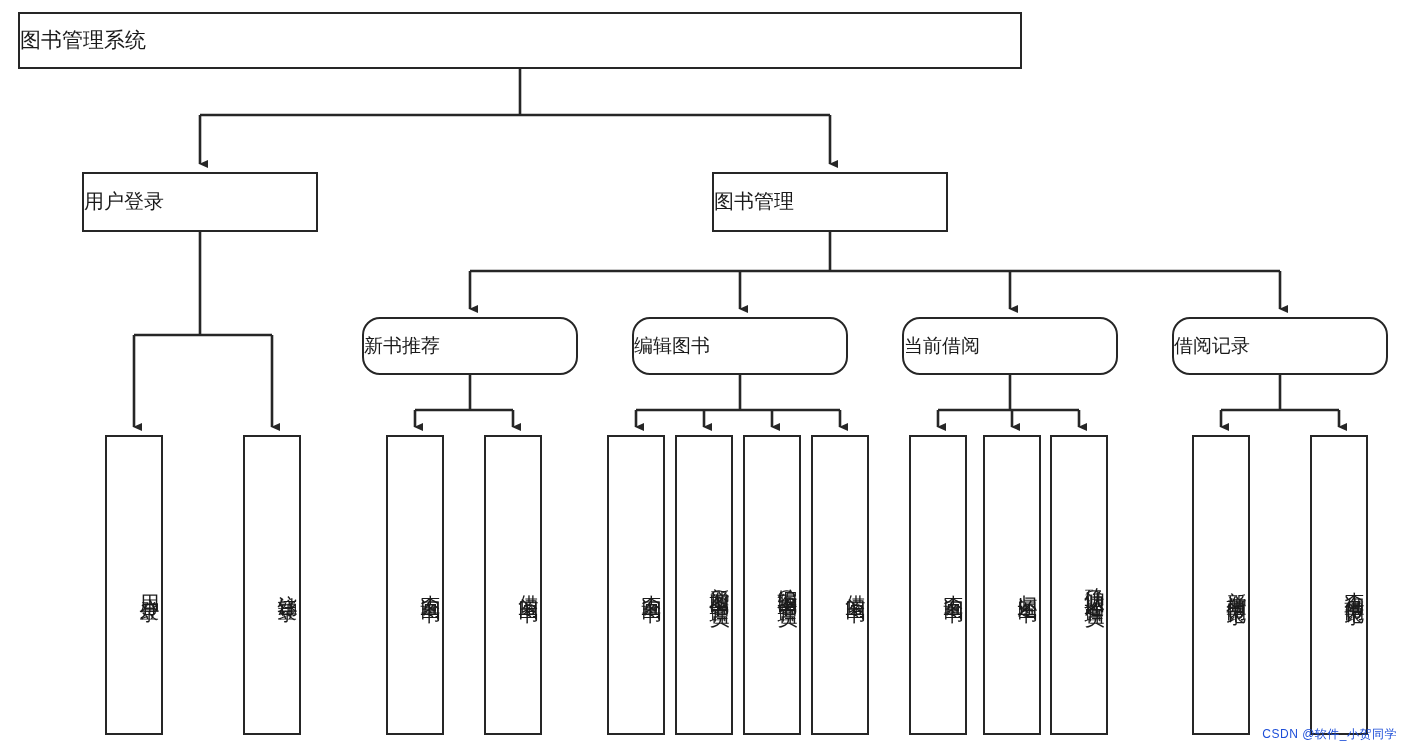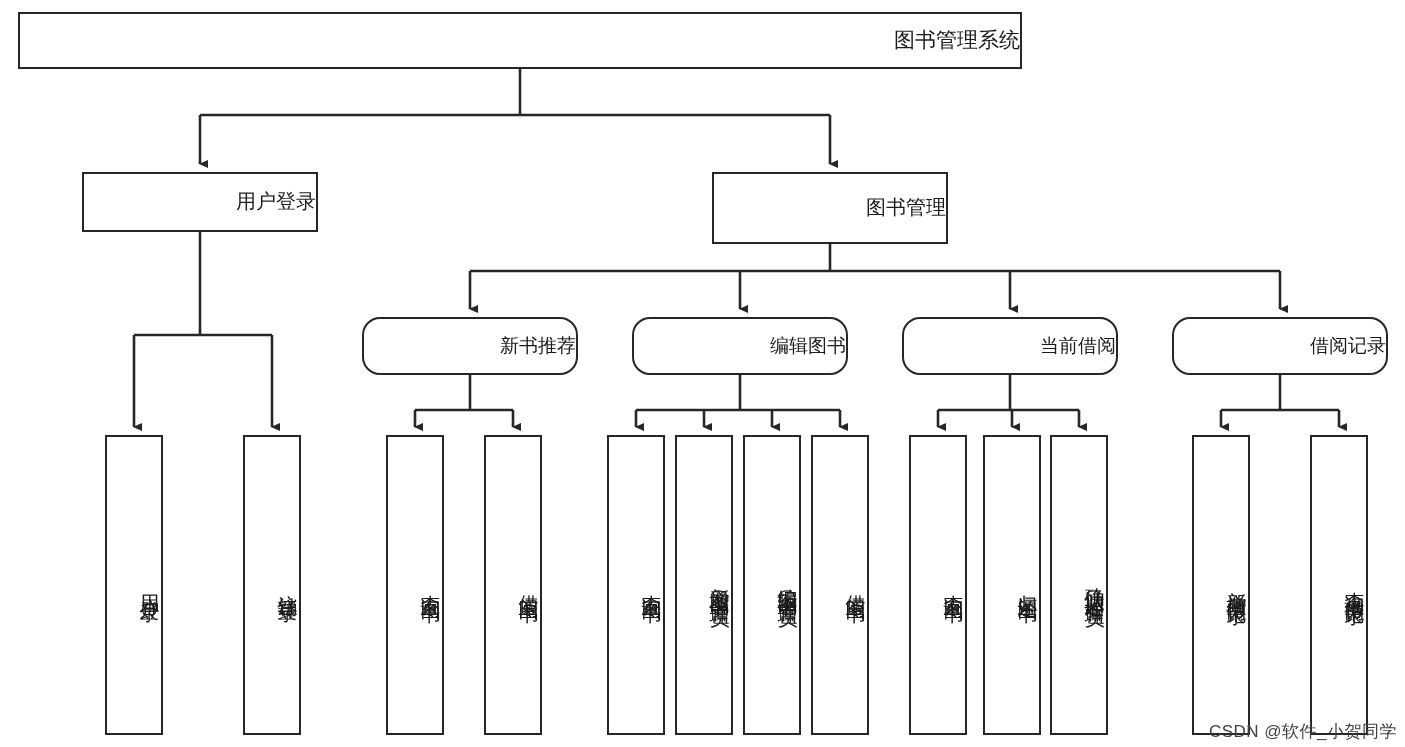--- a/index.html
+++ b/index.html
@@ -25,21 +25,21 @@
     width: 1405px;
     height: 747px;
   }
   .node-box {
     position: absolute;
     box-sizing: border-box;
     background: #ffffff;
     border: 2px solid #262626;
     display: flex;
     align-items: center;
-    justify-content: flex-end;
+    justify-content: flex-start;
     text-align: center;
     color: #1a1a1a;
     line-height: 1.16;
   }
   .node-box.root {
     font-size: 21px;
   }
   .node-box.level1 {
     font-size: 20px;
   }
@@ -56,22 +56,22 @@
     align-items: flex-start;
     justify-content: center;
   }
   .node-label {
     display: block;
   }
   .watermark {
     position: absolute;
     right: 8px;
     bottom: 4px;
-    font-size: 17px;
-    color: #404040;
+    font-size: 12px;
+    color: #1d4ed8;
     letter-spacing: 0.5px;
     white-space: nowrap;
     font-family: "Liberation Sans", "DejaVu Sans", sans-serif;
   }
 </style>
 </head>
 <body>
 
 <div id="canvas">
 
@@ -127,21 +127,21 @@
     </g>
   </svg>
 
   <div class="node-box root" style="left: 18px; top: 12px; width: 1004px; height: 57px;">
     <span class="node-label">图书管理系统</span>
   </div>
 
   <div class="node-box level1" style="left: 82px; top: 172px; width: 236px; height: 60px;">
     <span class="node-label">用户登录</span>
   </div>
-  <div class="node-box level1" style="left: 712px; top: 172px; width: 236px; height: 72px;">
+  <div class="node-box level1" style="left: 712px; top: 172px; width: 236px; height: 60px;">
     <span class="node-label">图书管理</span>
   </div>
 
   <div class="node-box level2" style="left: 362px; top: 317px; width: 216px; height: 58px;">
     <span class="node-label">新书推荐</span>
   </div>
   <div class="node-box level2" style="left: 632px; top: 317px; width: 216px; height: 58px;">
     <span class="node-label">编辑图书</span>
   </div>
   <div class="node-box level2" style="left: 902px; top: 317px; width: 216px; height: 58px;">

